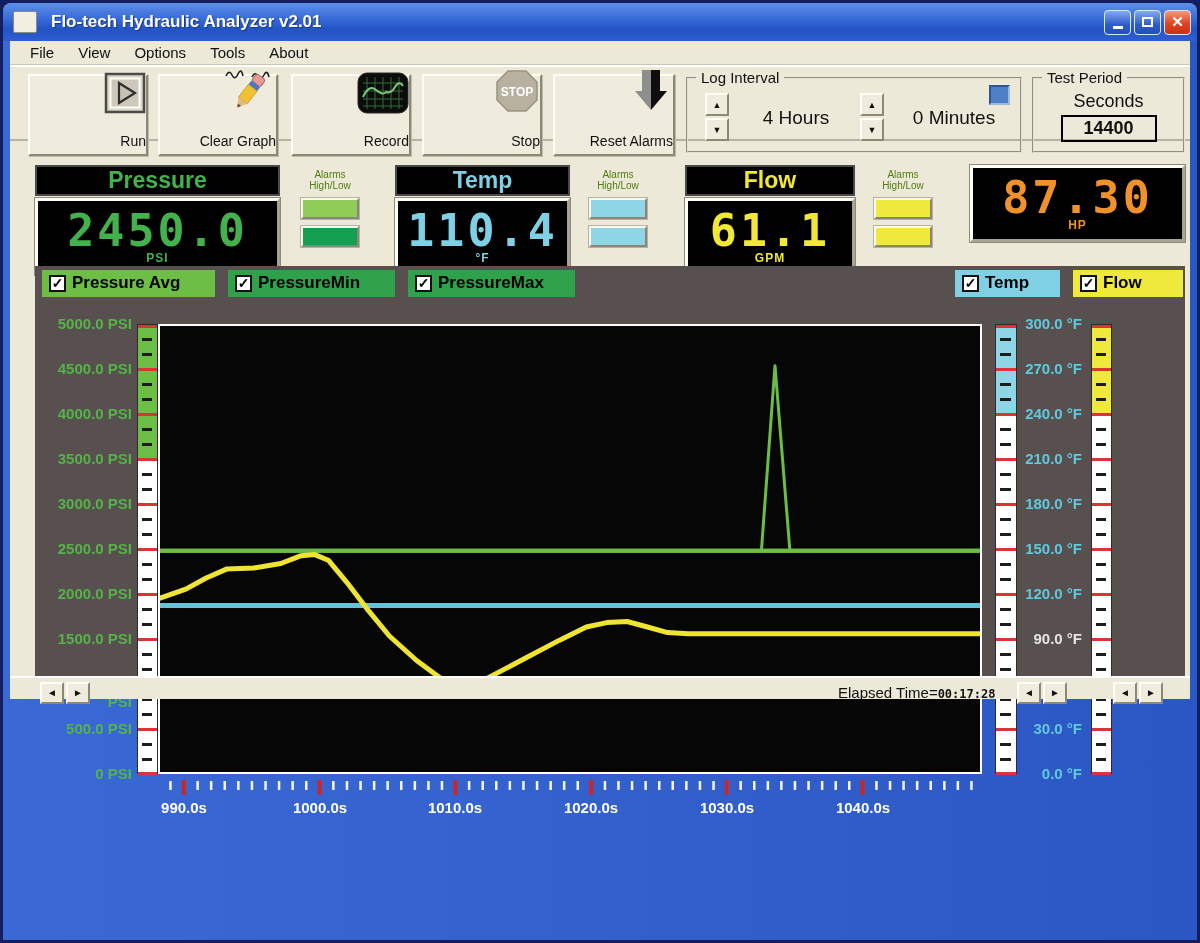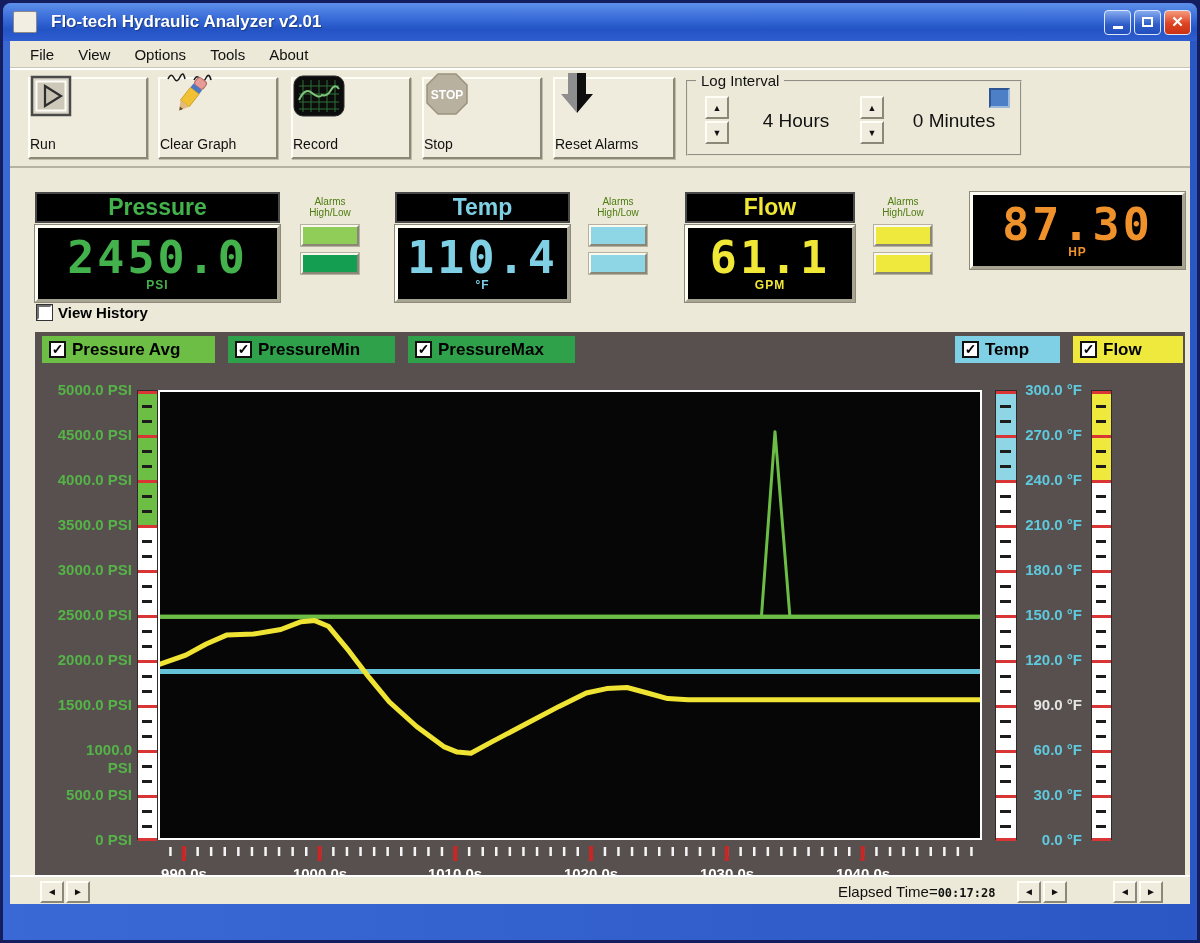--- a/index.html
+++ b/index.html
@@ -13,32 +13,32 @@
   .app-icon { width:24px; height:22px; background:#f2efe2; border:1px solid #8a8a8a; border-radius:2px; }
   .title-text { color:#fff; font-weight:bold; font-size:17px; margin-left:14px; text-shadow:1px 1px 1px #1c3a7e; flex:1; }
   .winbtn { width:27px; height:25px; margin-left:3px; border:1px solid #dbe8fb; border-radius:4px;
     display:flex; align-items:center; justify-content:center; color:#fff; font-weight:bold; }
   .btn-min, .btn-max { background:linear-gradient(#86abef,#2d5cc9 60%,#214ebc); }
   .btn-close { background:linear-gradient(#f59a7c,#dd4423 55%,#c93214); font-size:15px; }
   .btn-min .dash { width:10px; height:3px; background:#fff; margin-top:10px; }
   .btn-max .sq { width:11px; height:10px; border:2px solid #fff; }
 
   
-  .content { position:absolute; left:7px; right:7px; top:38px; height:863px; background:#ece9d8;
+  .content { position:absolute; left:7px; right:7px; top:38px; height:658px; background:#ece9d8;
     display:flex; flex-direction:column; }
 
   .menubar { height:28px; display:flex; align-items:center; padding-left:8px; font-size:15px;
     border-bottom:1px solid #c9c6b4; background:#ece9d8; }
   .menu-item { padding:3px 12px; color:#111; }
 
   
   .toolbar { position:relative; height:102px; border-top:2px solid #fff; border-bottom:2px solid #b5b2a0; }
   .tb-btn { position:absolute; top:7px; height:82px; width:120px; background:#f0ecdd;
     border:2px solid; border-color:#fffef6 #8a8876 #8a8876 #fffef6; box-shadow:1px 1px 0 #c0bdab;
-    display:flex; flex-direction:column; align-items:flex-start; justify-content:flex-end; padding-bottom:5px; }
+    display:flex; flex-direction:column; align-items:flex-end; justify-content:flex-end; padding-bottom:5px; }
   .tb-btn .icn { flex:1; display:flex; align-items:center; justify-content:center; }
   .tb-btn .lbl { font-size:14px; color:#111;margin-top:19px; }
   .groupbox { position:absolute; top:10px; height:76px; border:2px groove #e5e2d2; }
   .groupbox .legend { position:absolute; top:-10px; left:8px; background:#ece9d8; padding:0 5px; font-size:15px; color:#111; }
   .spin { position:absolute; width:24px; }
   .spin .sb { width:24px; height:23px; background:#f0ecdd; border:2px solid; border-color:#fffef6 #8a8876 #8a8876 #fffef6;
     display:flex; align-items:center; justify-content:center; font-size:9px; color:#111; margin-bottom:2px; }
   .gb-text { position:absolute; font-size:19px; color:#111; }
   .blue-sq { position:absolute; width:21px; height:20px; background:#4d7fc6; border:2px solid; border-color:#2f5693 #9db9dd #9db9dd #2f5693; }
   .tp-seconds { position:absolute; top:12px; width:100%; text-align:center; font-size:18px; color:#111; }
@@ -195,20 +195,25 @@
         </div>
         <div class="gb-text" style="left:58px; top:28px; width:100px; text-align:center">4 Hours</div>
         <div class="spin" style="left:172px; top:14px">
           <div class="sb">▲</div>
           <div class="sb">▼</div>
         </div>
         <div class="gb-text" style="left:206px; top:28px; width:120px; text-align:center">0 Minutes</div>
         <div class="blue-sq" style="right:10px; top:6px"></div>
       </div>
 
+      <div class="groupbox" style="left:1022px; width:153px">
+        <span class="legend">Test Period</span>
+        <div class="tp-seconds">Seconds</div>
+        <div class="tp-value">14400</div>
+      </div>
     </div>
 
     <div class="displays">
 
       <div class="display" style="left:25px; width:245px">
         <div class="disp-header" style="color: rgb(67, 178, 76);">Pressure</div>
         <div class="disp-value">
           <div class="lcd" style="color: rgb(67, 178, 76);">2450.0</div>
           <div class="disp-unit" style="color: rgb(67, 178, 76);">PSI</div>
         </div>

